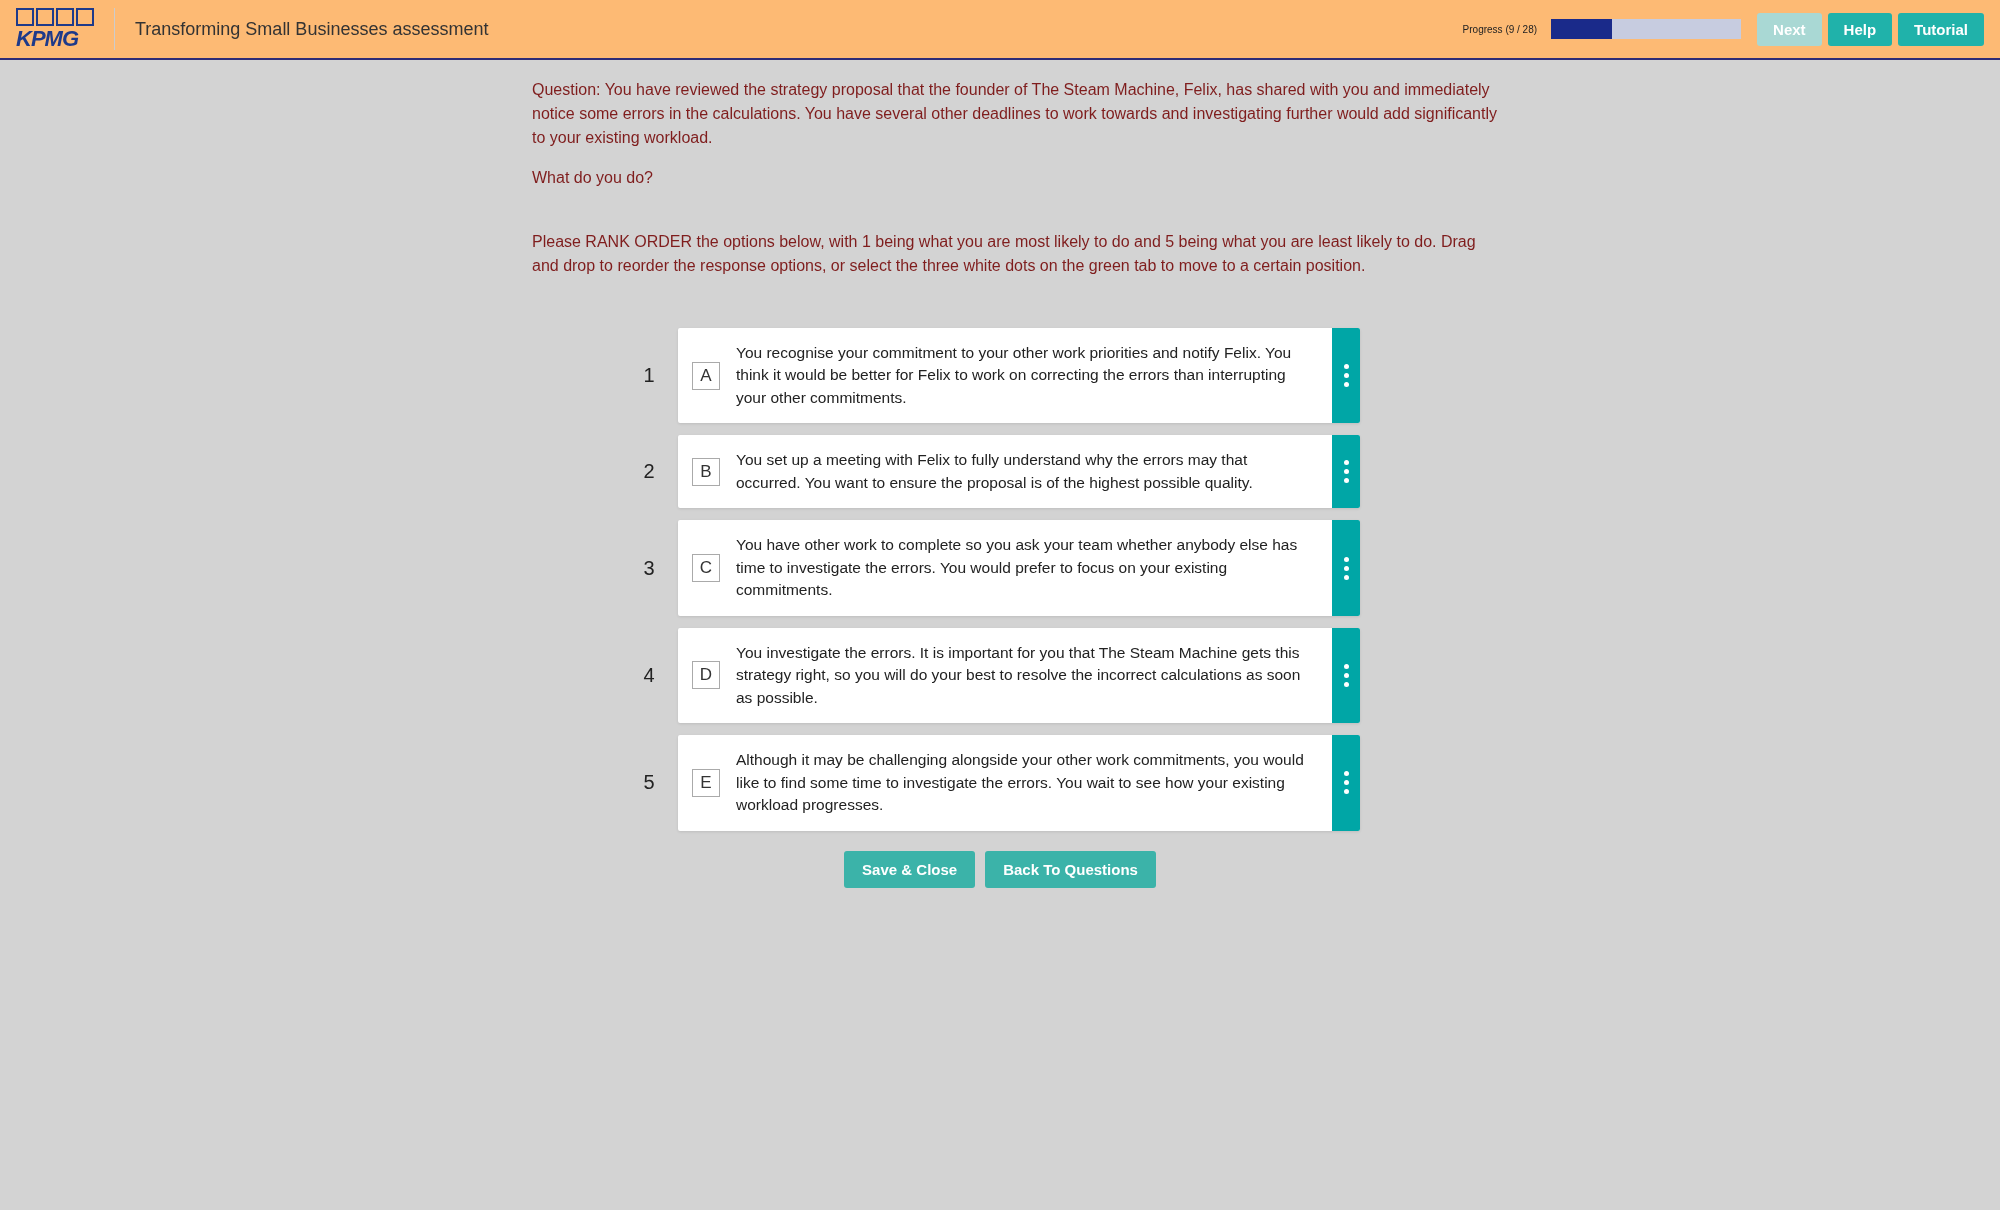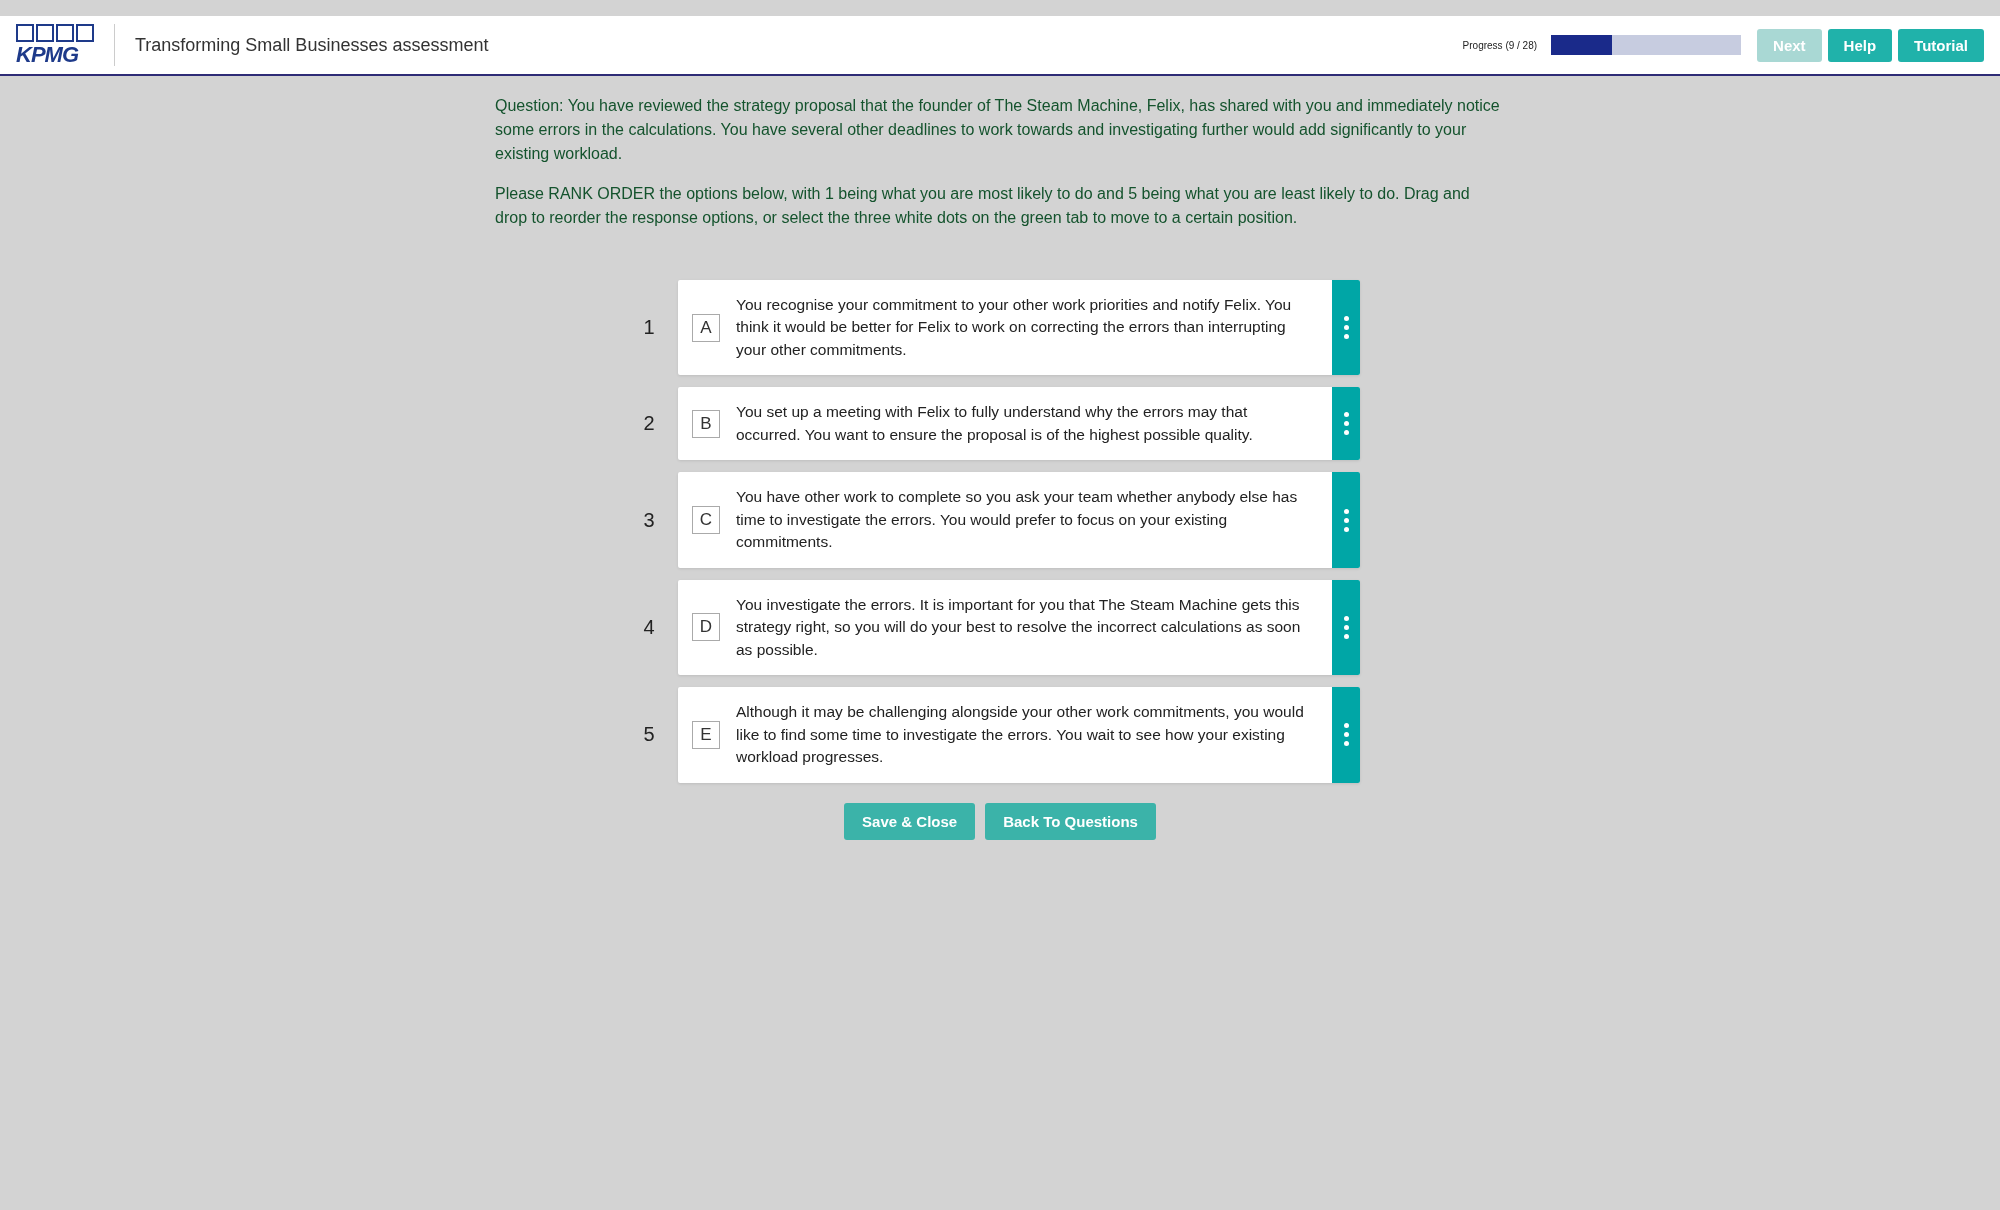--- a/index.html
+++ b/index.html
@@ -2,26 +2,25 @@
 <html><head>
   <meta charset="utf-8">
   <style>
     * { margin: 0; padding: 0; box-sizing: border-box; }
     body {
       font-family: -apple-system, BlinkMacSystemFont, "Segoe UI", Arial, sans-serif;
       background: #d3d3d3;
       color: #1a1a1a;
     }
     .header {
-      background: #ffffff;
+      background: #fdba74;
       display: flex;
       align-items: center;
       padding: 8px 16px;
       border-bottom: 2px solid #2e2c76;
-      margin-top: 16px;
     }
     .logo {
       display: flex;
       flex-direction: column;
       margin-right: 20px;
       padding-right: 20px;
       border-right: 1px solid #ccc;
     }
     .logo-squares {
       display: flex;
@@ -86,22 +85,23 @@
       cursor: default;
     }
     .content {
       max-width: 1030px;
       margin: 0 auto;
       padding: 18px 10px 0 10px;
     }
     .question-text, .what-do, .instructions {
       font-size: 16px;
       line-height: 1.5;
-      color: #14532d;
+      color: #7f1d1d;
       margin-bottom: 16px;
+      margin-left: 37px;
     }
     .what-do { margin-bottom: 40px; }
     .instructions { margin-bottom: 50px; }
     .rank-area {
       display: flex;
       flex-direction: column;
       gap: 12px;
       align-items: center;
     }
     .rank-row {
@@ -208,20 +208,21 @@
       <div class="progress-fill" style="width: 32%;"></div>
     </div>
   </div>
   <button class="btn disabled">Next</button>
   <button class="btn">Help</button>
   <button class="btn">Tutorial</button>
 </div>
 
 <div class="content">
   <p class="question-text">Question: You have reviewed the strategy proposal that the founder of The Steam Machine, Felix, has shared with you and immediately notice some errors in the calculations. You have several other deadlines to work towards and investigating further would add significantly to your existing workload.</p>
+  <p class="what-do">What do you do?</p>
   <p class="instructions">Please RANK ORDER the options below, with 1 being what you are most likely to do and 5 being what you are least likely to do. Drag and drop to reorder the response options, or select the three white dots on the green tab to move to a certain position.</p>
 
   <div class="rank-area">
 
     <div class="rank-row">
       <div class="rank-number">1</div>
       <div class="option-card">
         <div class="option-letter">A</div>
         <div class="option-text">You recognise your commitment to your other work priorities and notify Felix. You think it would be better for Felix to work on correcting the errors than interrupting your other commitments.</div>
         <div class="drag-handle">

